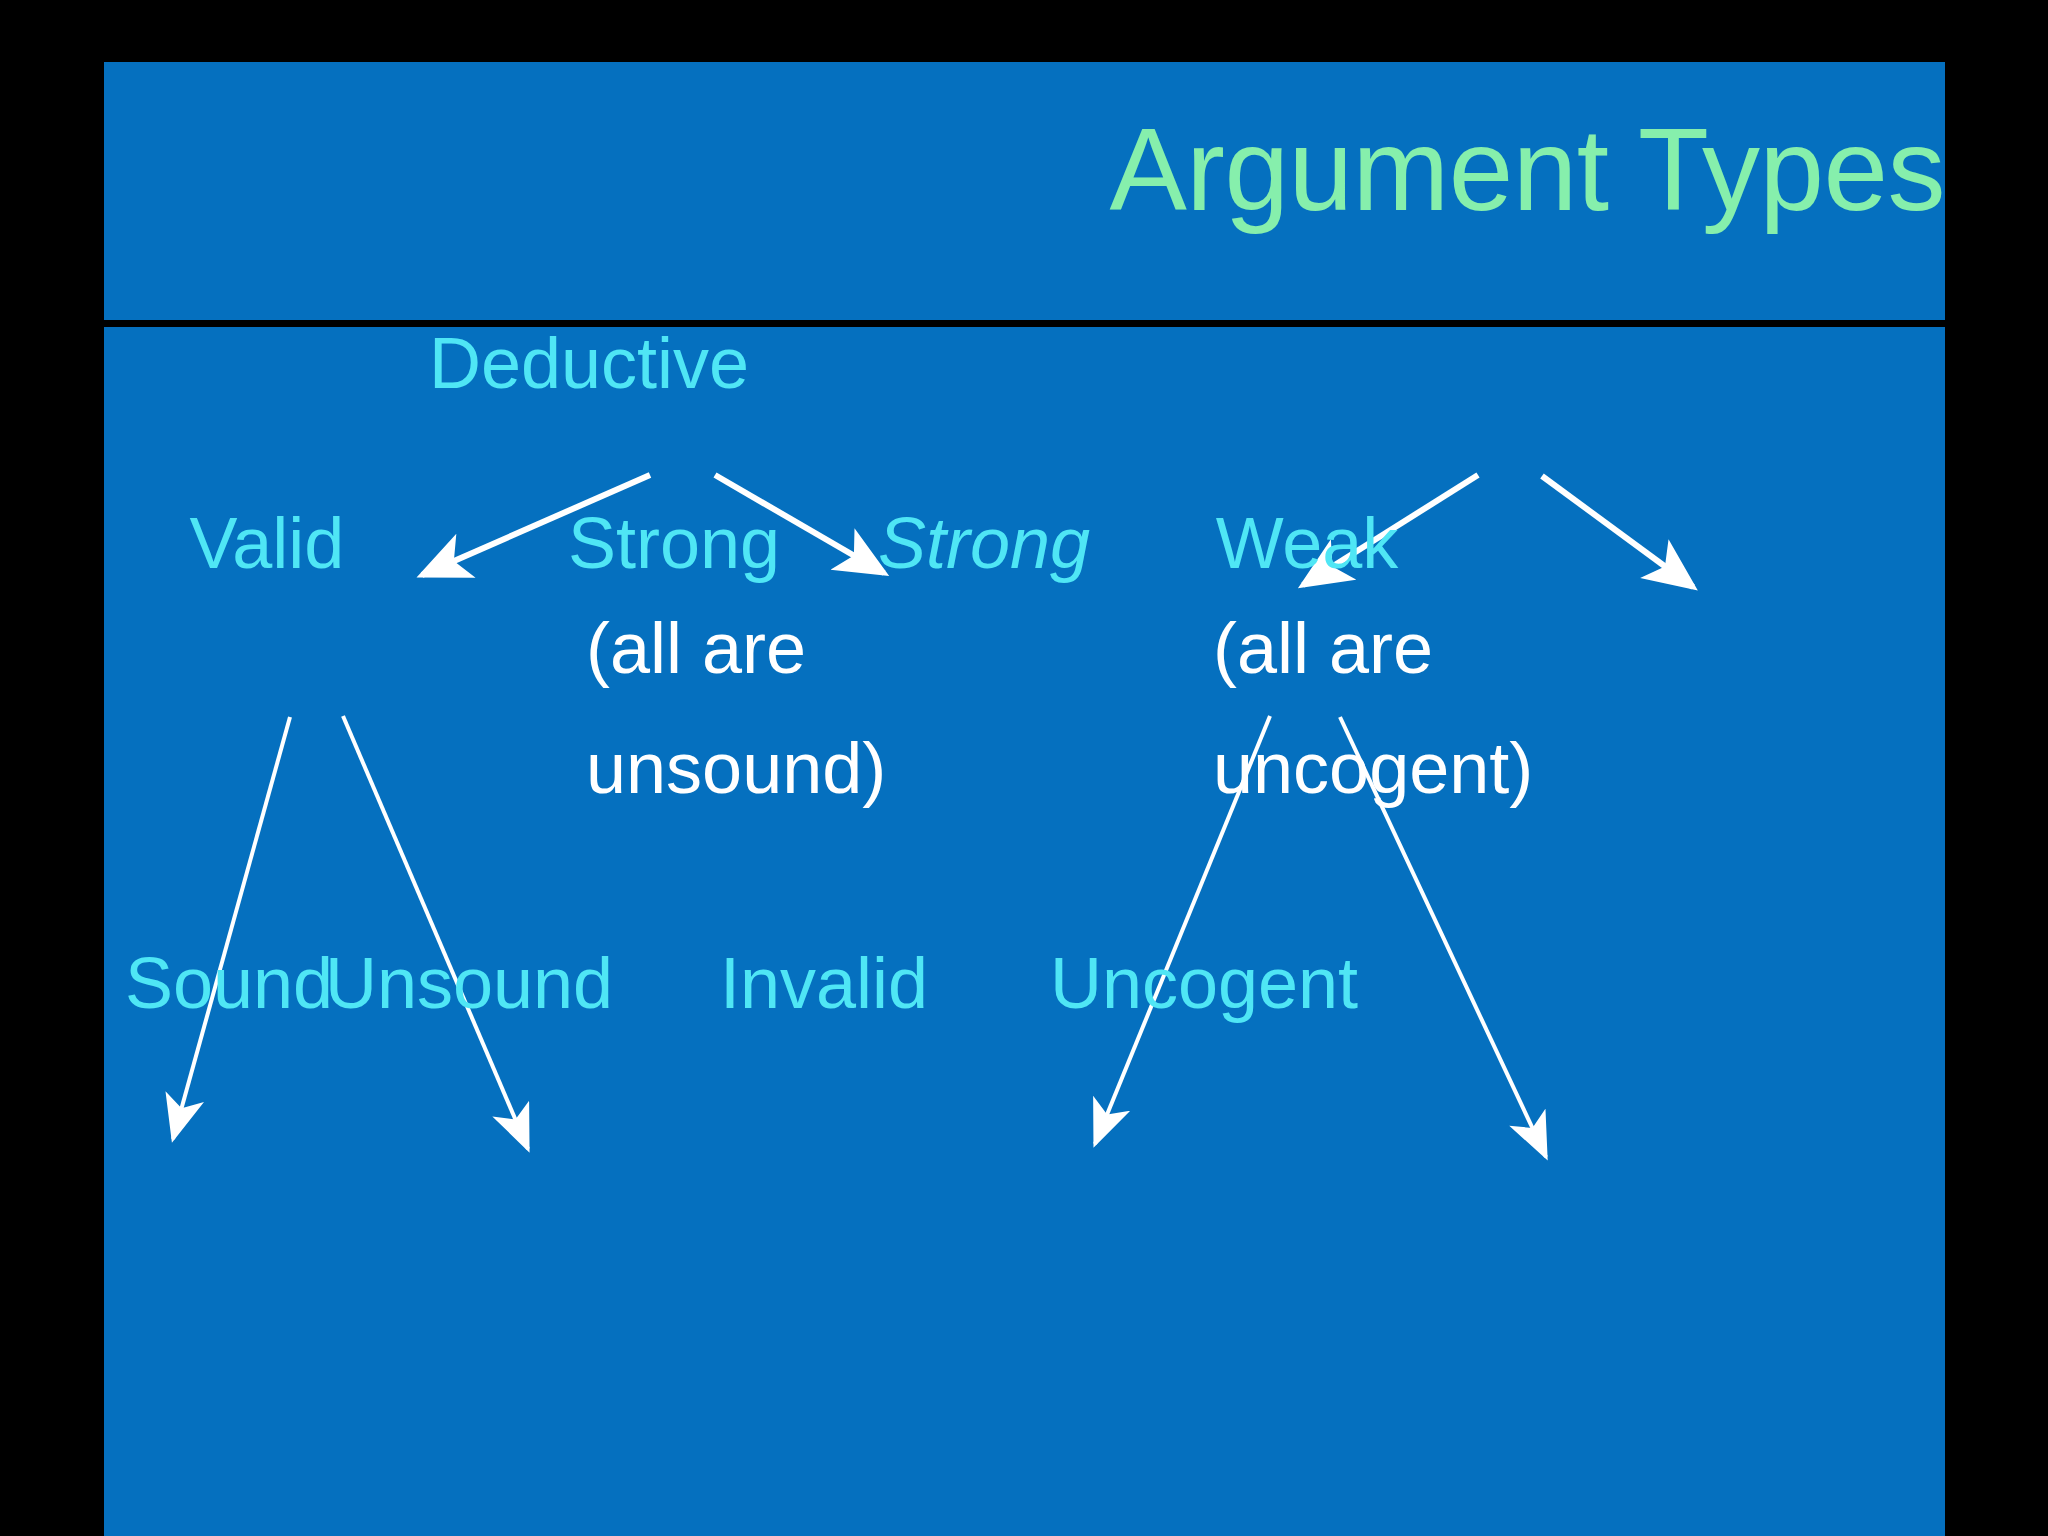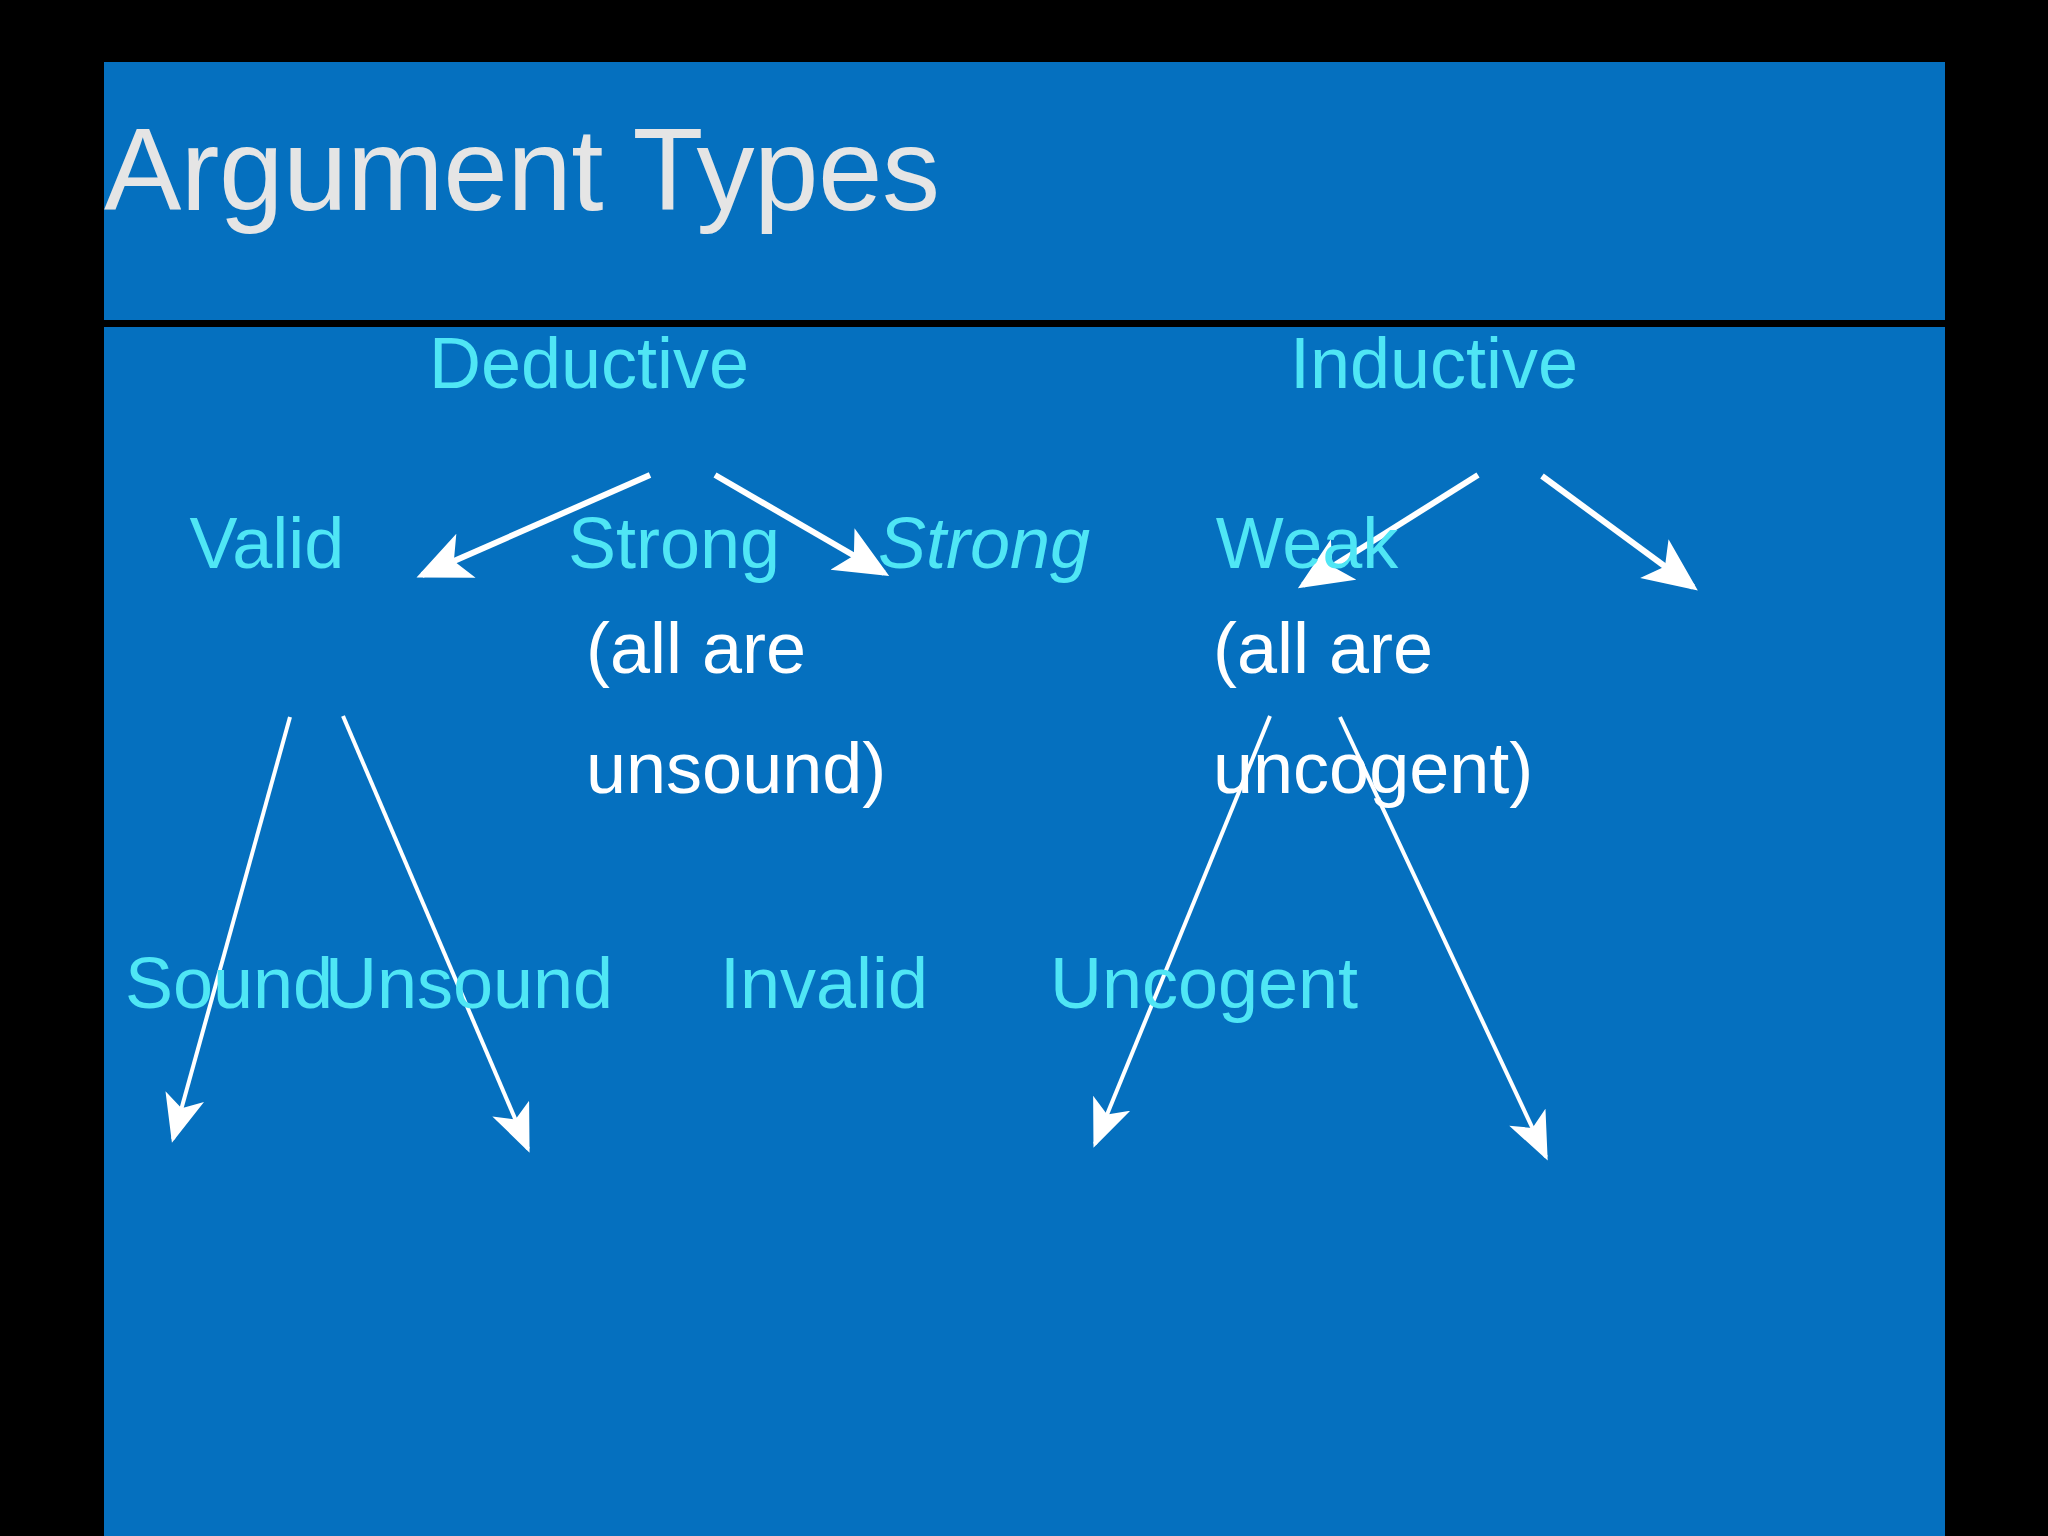--- a/index.html
+++ b/index.html
@@ -32,22 +32,22 @@
     left: 0;
     top: 0;
     width: 1841px;
     height: 258px;
   }
   #slide-title {
     position: absolute;
     left: 0;
     top: 44px;
     width: 1841px;
-    text-align: left;
-    color: #e5e5e5;
+    text-align: right;
+    color: #86efac;
     font-size: 116px;
     font-weight: 400;
     line-height: 1.12;
     letter-spacing: -0.5px;
     white-space: nowrap;
   }
   
   #title-divider {
     position: absolute;
     left: 0;
@@ -143,21 +143,20 @@
         <line x1="186" y1="390" x2="69" y2="812" stroke="#FFFFFF" stroke-width="4" marker-end="url(#ahead-thin)"></line>
 
         <line x1="239" y1="389" x2="424" y2="822" stroke="#FFFFFF" stroke-width="4" marker-end="url(#ahead-thin)"></line>
 
         <line x1="1166" y1="389" x2="991" y2="817" stroke="#FFFFFF" stroke-width="4" marker-end="url(#ahead-thin)"></line>
 
         <line x1="1236" y1="390" x2="1442" y2="830" stroke="#FFFFFF" stroke-width="4" marker-end="url(#ahead-thin)"></line>
       </svg>
 
       <div class="node-label" id="node-deductive">Deductive</div>
-      <div class="node-label" id="node-inductive">Inductive</div>
 
       <div class="node-label" id="node-valid">Valid</div>
       <div class="node-label" id="node-invalid">Strong</div>
       <div class="node-label" id="node-strong">Strong</div>
       <div class="node-label" id="node-weak">Weak</div>
 
       <div class="note-label" id="note-unsound">
         <div>(all are</div>
         <div style="margin-top:32px">unsound)</div>
       </div>

